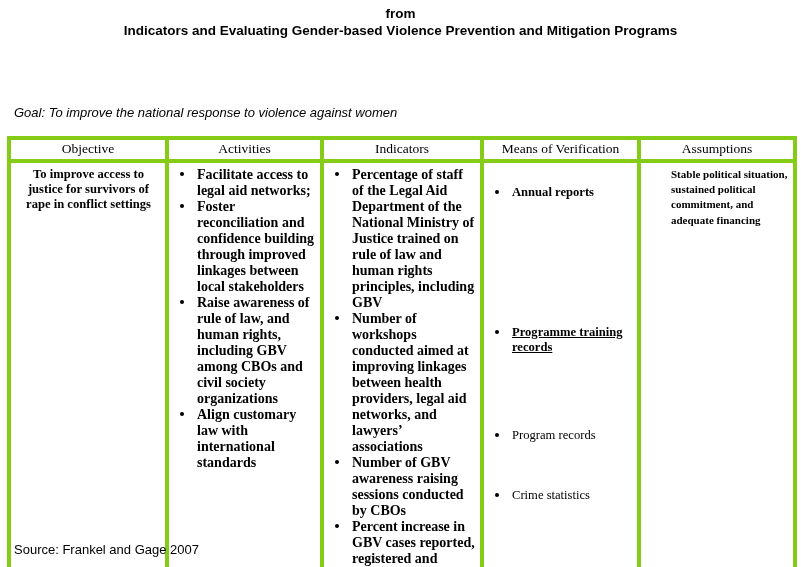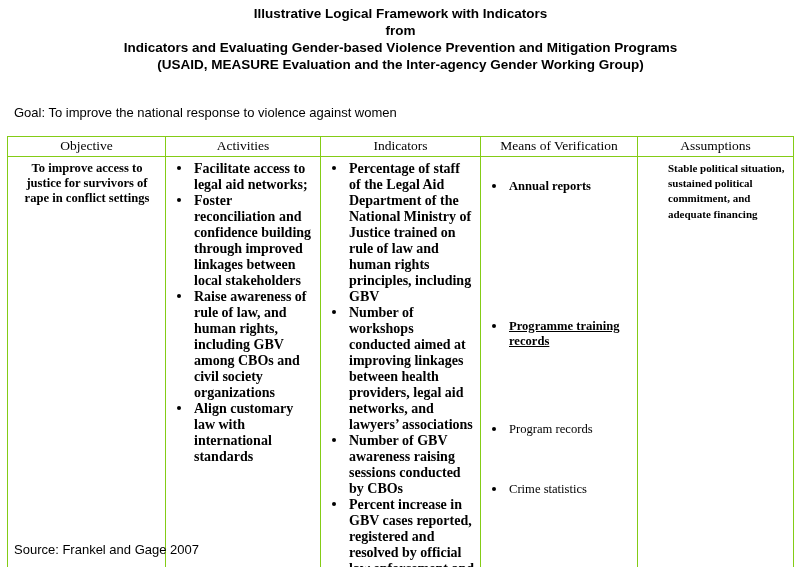--- a/index.html
+++ b/index.html
@@ -33,34 +33,35 @@
 
   
   #goal-line {
     position: absolute;
     left: 14px;
     top: 105px;
     font-family: "Liberation Sans", sans-serif;
     font-size: 13px;
     font-weight: normal;
     white-space: nowrap;
+    font-style: italic;
   }
 
   
   #framework-table {
     position: absolute;
     left: 7px;
     top: 136px;
     width: 786px;
     border-collapse: collapse;
     table-layout: fixed;
   }
   #framework-table td,
   #framework-table th {
-    border: 1px solid #84cc16;
+    border: 4px solid #84cc16;
     vertical-align: top;
     padding: 0;
   }
   #framework-table thead th {
     text-align: center;
     font-weight: normal;
     font-size: 13.5px;
     line-height: 16px;
     height: 17px;
     padding: 1px 0 1px 0;
@@ -151,24 +152,22 @@
     top: 542px;
     font-family: "Liberation Sans", sans-serif;
     font-size: 13px;
     white-space: nowrap;
   }
 </style>
 </head>
 <body>
 
 <div id="title-block">
-  <span class="tline">Illustrative Logical Framework with Indicators</span>
   <span class="tline">from</span>
   <span class="tline">Indicators and Evaluating Gender-based Violence Prevention and Mitigation Programs</span>
-  <span class="tline">(USAID, MEASURE  Evaluation and the Inter-agency Gender Working Group)</span>
 </div>
 
 <div id="goal-line">Goal:  To improve the national  response to violence against  women</div>
 
 <table id="framework-table">
   <colgroup>
     <col class="c1">
       <col class="c2">
       <col class="c3">
       <col class="c4">

